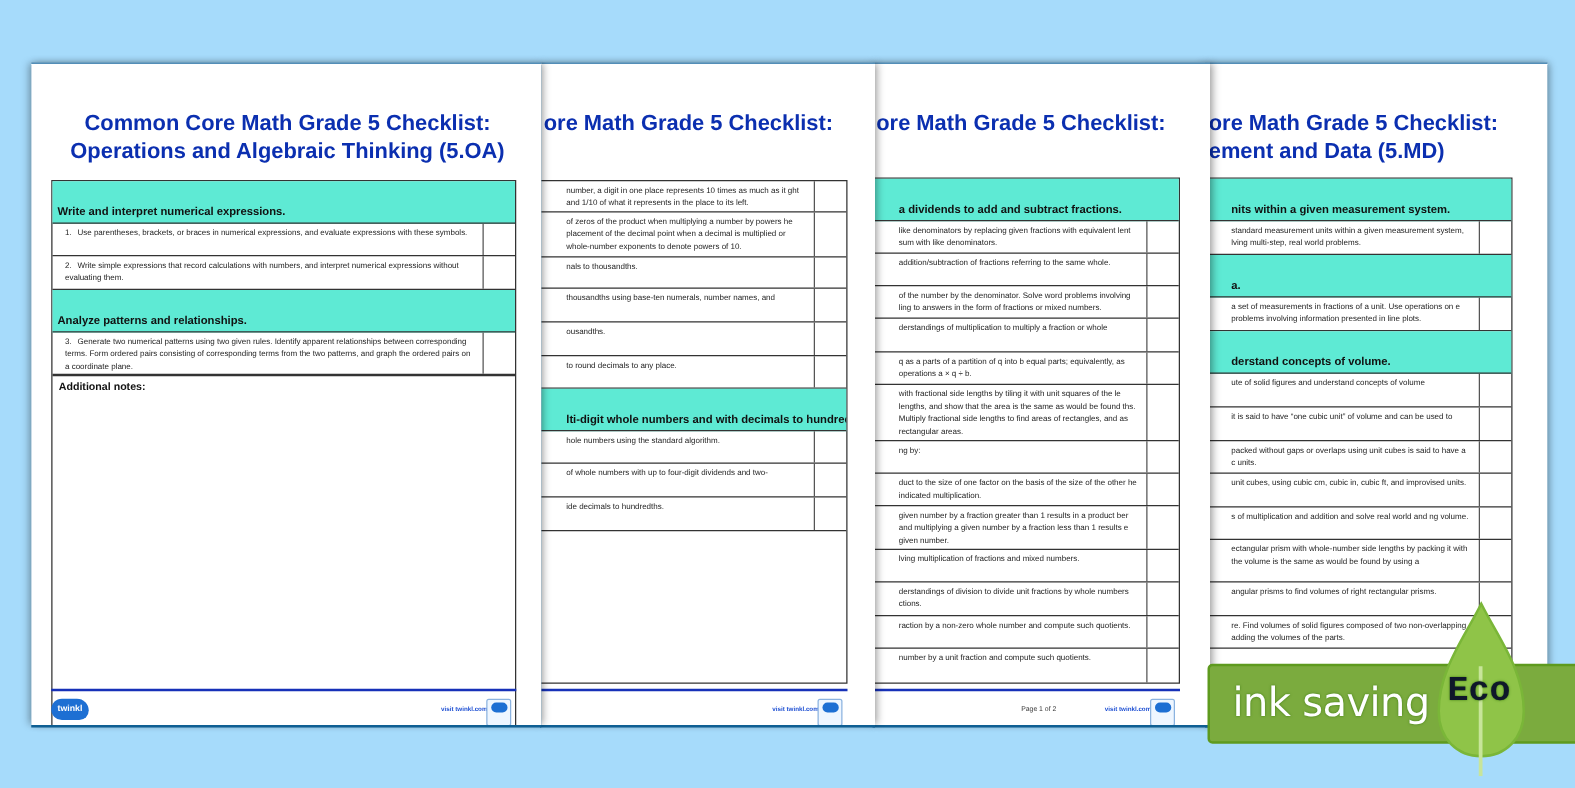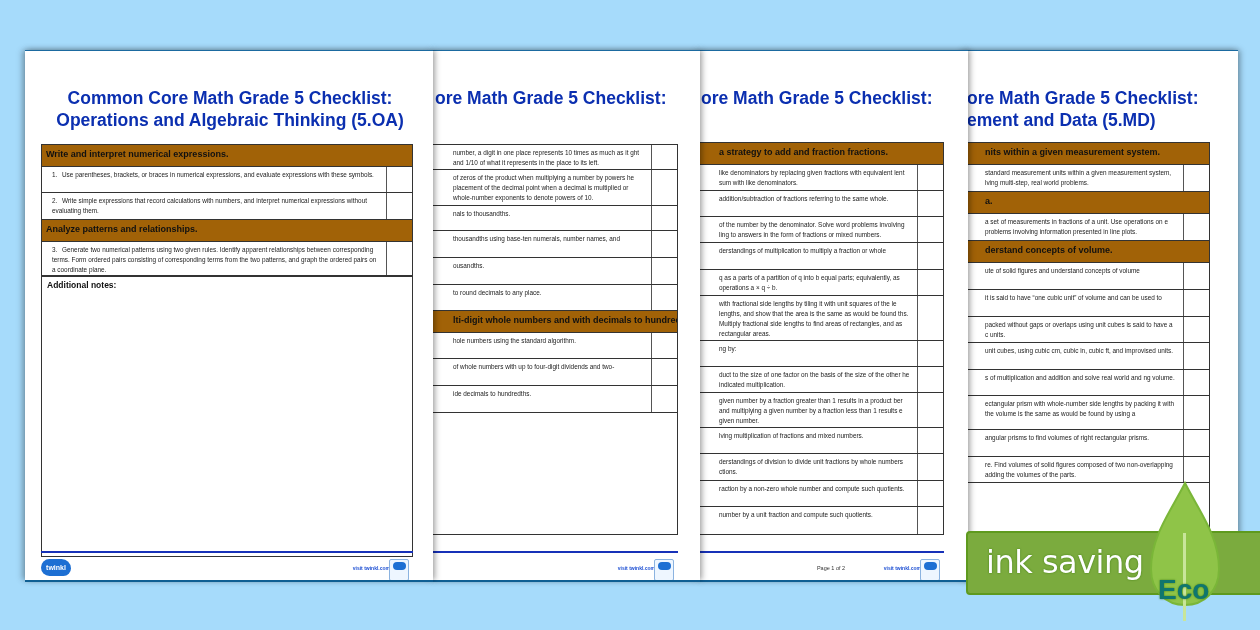--- a/index.html
+++ b/index.html
@@ -37,26 +37,26 @@
     white-space: nowrap;
   }
   .table {
     position: absolute;
     left: 16px;
     top: 77px;
     width: 372px;
     border: 1.5px solid #333;
   }
   .sec {
-    background: #a16207;
+    background: #5eead4;
     font-weight: bold;
     font-size: 9px;
     color: #111;
-    padding: 0 4px;
-    height: 22px;
+    padding: 15px 4px;
+    height: 34px;
     line-height: 18px;
     border-bottom: 1.5px solid #333;
     white-space: nowrap;
     overflow: hidden;
   }
   .row {
     display: flex;
     border-bottom: 1.5px solid #333;
   }
   .row:last-child { border-bottom: none; }
@@ -161,25 +161,25 @@
   .leaf {
     position: absolute;
     left: 1149px;
     top: 481px;
     width: 72px;
     height: 140px;
   }
   .leaf-label {
     position: absolute;
     left: 1158px;
-    top: 574px;
+    top: 538px;
     font-size: 28px;
     font-weight: bold;
-    color: #0f766e;
-    font-family: Liberation Sans, sans-serif;
+    color: #0f172a;
+    font-family: Liberation Mono, monospace;
     text-shadow: 0 0 2px #3d7a10;
   }
 </style>
 </head>
 <body>
 
 <div class="page" style="left:25px; width:408px; z-index:4;">
   <div class="page-inner" style="left:0;">
     <div class="title">
       <div>Common Core Math Grade 5 Checklist:</div>
@@ -261,21 +261,21 @@
     <div class="badge" style="right:26px;"></div>
   </div>
 </div>
 
 <div class="page" style="left:698px; width:270px; z-index:2;">
   <div class="page-inner" style="left:-142px;">
     <div class="title">
       <div style="padding-left:145px;text-align:left;"><span>ore Math Grade 5 Checklist:</span></div>
     </div>
     <div class="table" style="top:75px;">
-      <div class="sec" style="padding-left:146px;"><span>a strategy to add and fraction fractions.</span></div>
+      <div class="sec" style="padding-left:146px;"><span>a dividends to add and subtract fractions.</span></div>
       <div class="row" style="height:26px;">
           <div class="row-text" style="padding-left:146px;">like denominators by replacing given fractions with equivalent lent sum with like denominators.</div>
           <div class="row-check"></div>
         </div>
       <div class="row" style="height:26px;">
           <div class="row-text" style="padding-left:146px;">addition/subtraction of fractions referring to the same whole.</div>
           <div class="row-check"></div>
         </div>
       <div class="row" style="height:26px;">
           <div class="row-text" style="padding-left:146px;">of the number by the denominator. Solve word problems involving ling to answers in the form of fractions or mixed numbers.</div>

